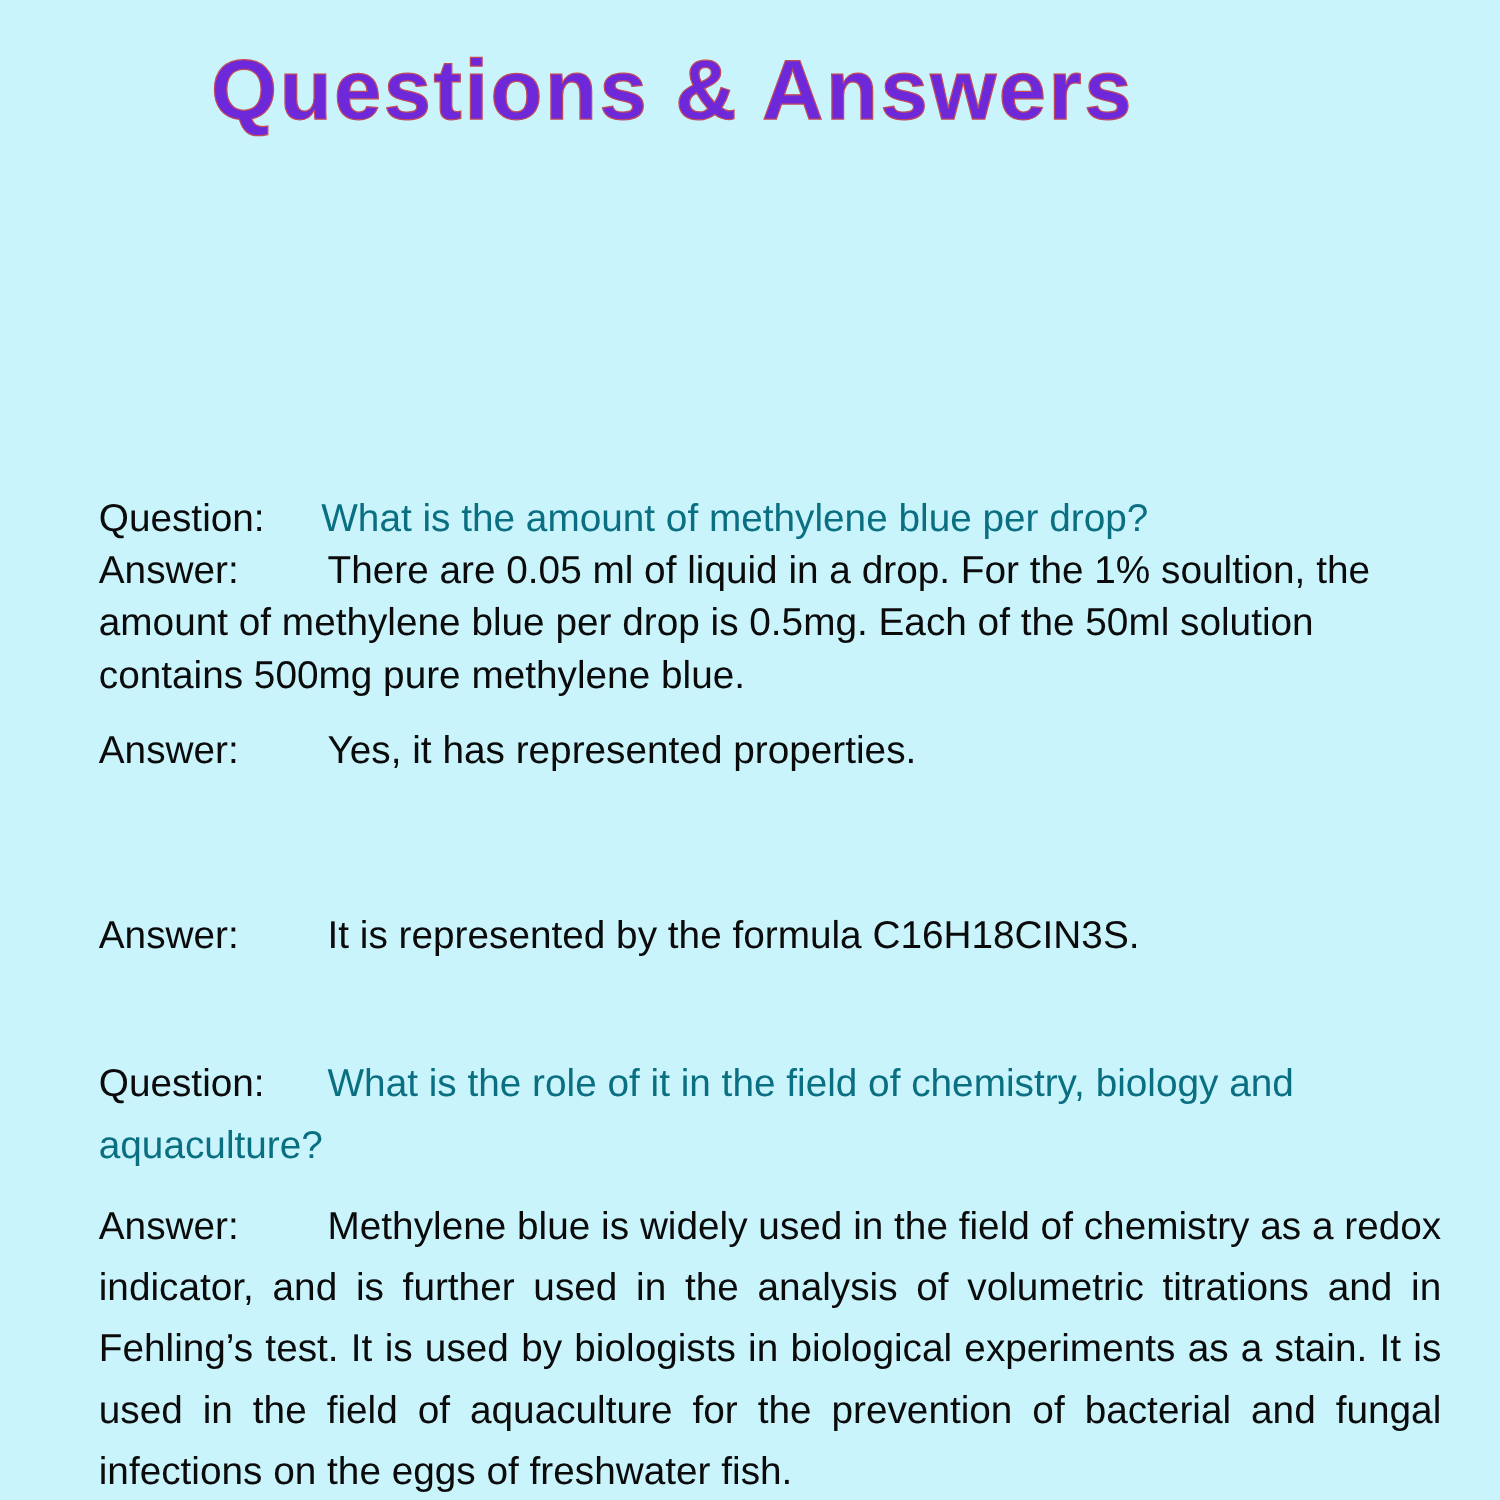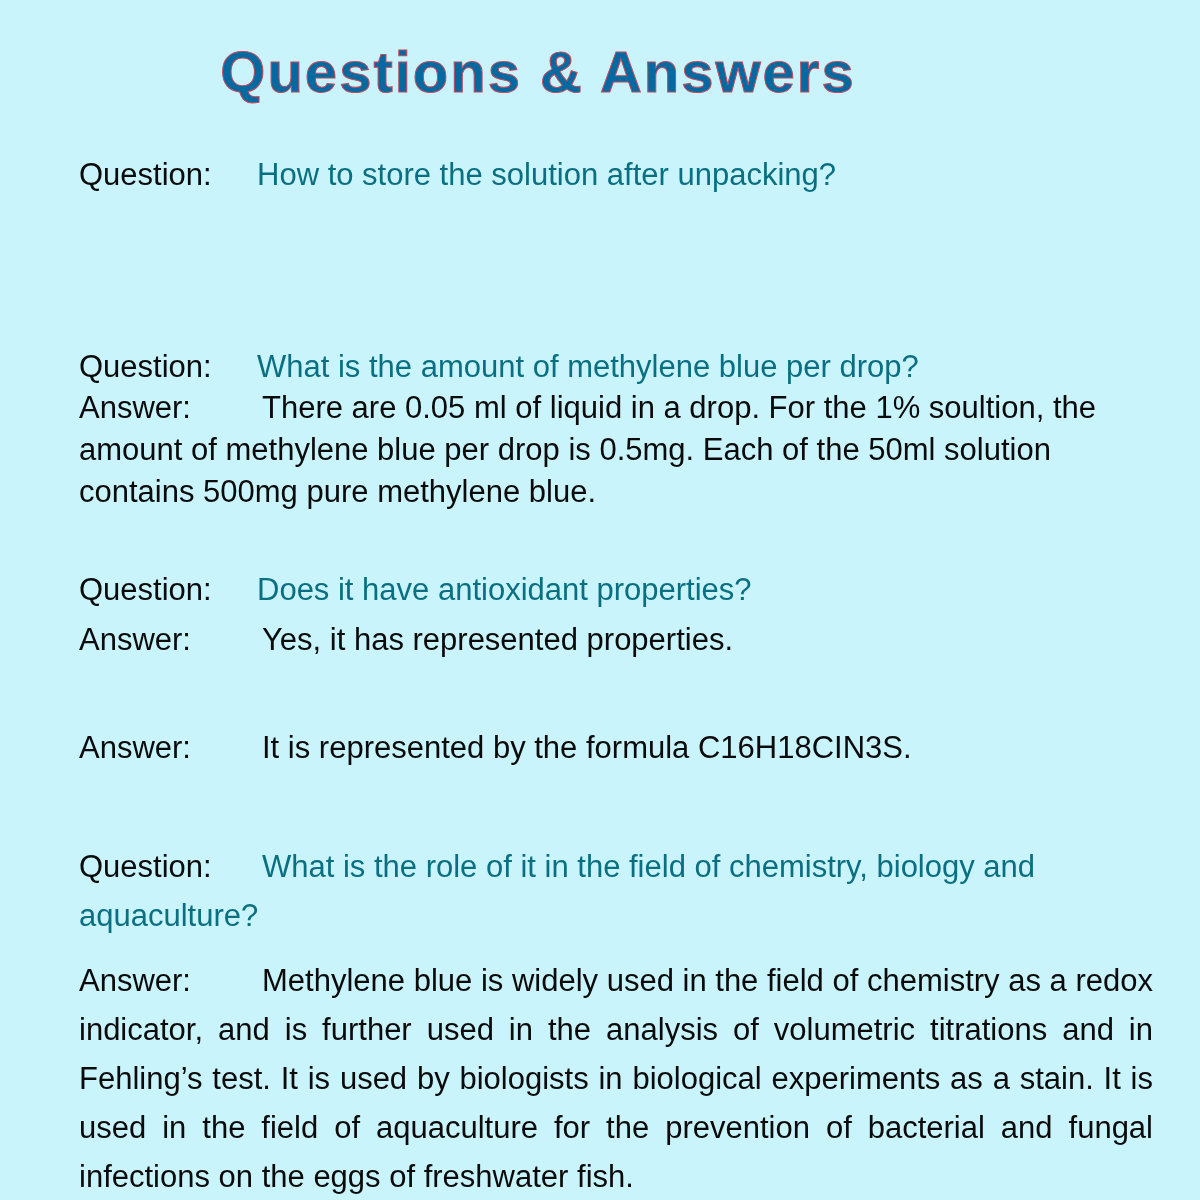--- a/index.html
+++ b/index.html
@@ -16,23 +16,23 @@
       overflow: hidden;
     }
     .title {
       position: absolute;
       top: 32px;
       left: 0;
       width: 1076px;
       text-align: center;
       font-family: "Liberation Sans", sans-serif;
       font-weight: bold;
-      font-size: 58px;
+      font-size: 68px;
       letter-spacing: 2px;
-      color: #0369a1;
+      color: #6d28d9;
       -webkit-text-stroke: 1px #c34a5c;
       line-height: 80px;
     }
     .block {
       position: absolute;
       left: 79px;
       width: 1074px;
       font-size: 31px;
     }
     .q-row, .a-row {
@@ -45,21 +45,21 @@
     .a-label { display: inline-block; width: 183px; }
     .q-text { color: #0b6f82; }
     .a-text { color: #0b0b0b; }
     .justify { text-align: justify; text-align-last: left; }
 
     #qa1 { top: 155px; }
     #qa1 .q-row { line-height: 40px; }
     #qa1 .a-row { line-height: 48px; margin-top: 5px; }
 
     #qa2 { top: 347px; }
-    #qa2 .q-row { line-height: 40px; }
+    #qa2 .q-row { line-height: 40px; margin-top: 48px; }
     #qa2 .a-row { line-height: 42px; margin-top: 0px; }
 
     #qa3 { top: 570px; }
     #qa3 .q-row { line-height: 40px; }
     #qa3 .a-row { line-height: 40px; margin-top: 10px; }
 
     #qa4 { top: 718px; }
     #qa4 .q-row { line-height: 40px; }
     #qa4 .a-row { line-height: 40px; margin-top: 10px; }
 
@@ -67,38 +67,32 @@
     #qa5 .q-row { line-height: 49px; }
     #qa5 .q-row .q-label { width: 183px; }
     #qa5 .a-row { line-height: 49px; margin-top: 16px; }
   </style>
 </head>
 <body>
 
 <div class="title">Questions &amp; Answers</div>
 
 <div class="block" id="qa1">
-  <div class="q-row">
-    <span class="label q-label">Question:</span><span class="q-text">How to store the solution after unpacking?</span>
-  </div>
 </div>
 
 <div class="block" id="qa2">
   <div class="q-row">
     <span class="label q-label">Question:</span><span class="q-text">What is the amount of methylene blue per drop?</span>
   </div>
   <div class="a-row">
     <span class="label a-label">Answer:</span><span class="a-text">There are 0.05 ml of liquid in a drop. For the 1% soultion, the amount of methylene blue per drop is 0.5mg. Each of the 50ml solution contains 500mg pure methylene blue.</span>
   </div>
 </div>
 
 <div class="block" id="qa3">
-  <div class="q-row">
-    <span class="label q-label">Question:</span><span class="q-text">Does it have antioxidant properties?</span>
-  </div>
   <div class="a-row">
     <span class="label a-label">Answer:</span><span class="a-text">Yes, it has represented properties.</span>
   </div>
 </div>
 
 <div class="block" id="qa4">
   <div class="a-row">
     <span class="label a-label">Answer:</span><span class="a-text">It is represented by the formula C16H18CIN3S.</span>
   </div>
 </div>

